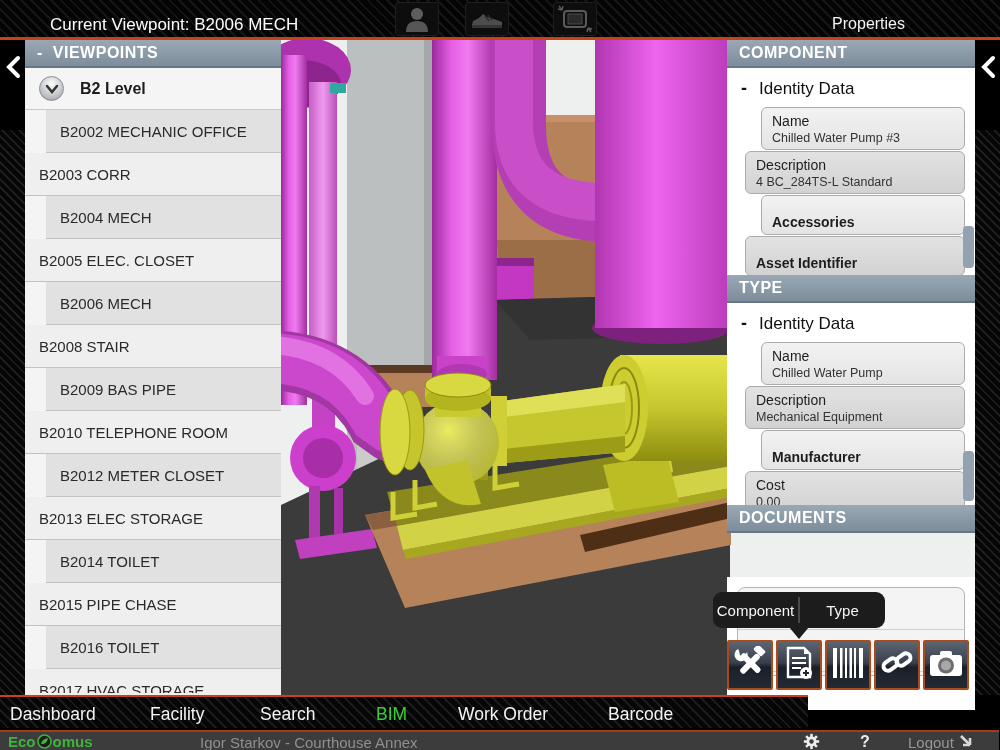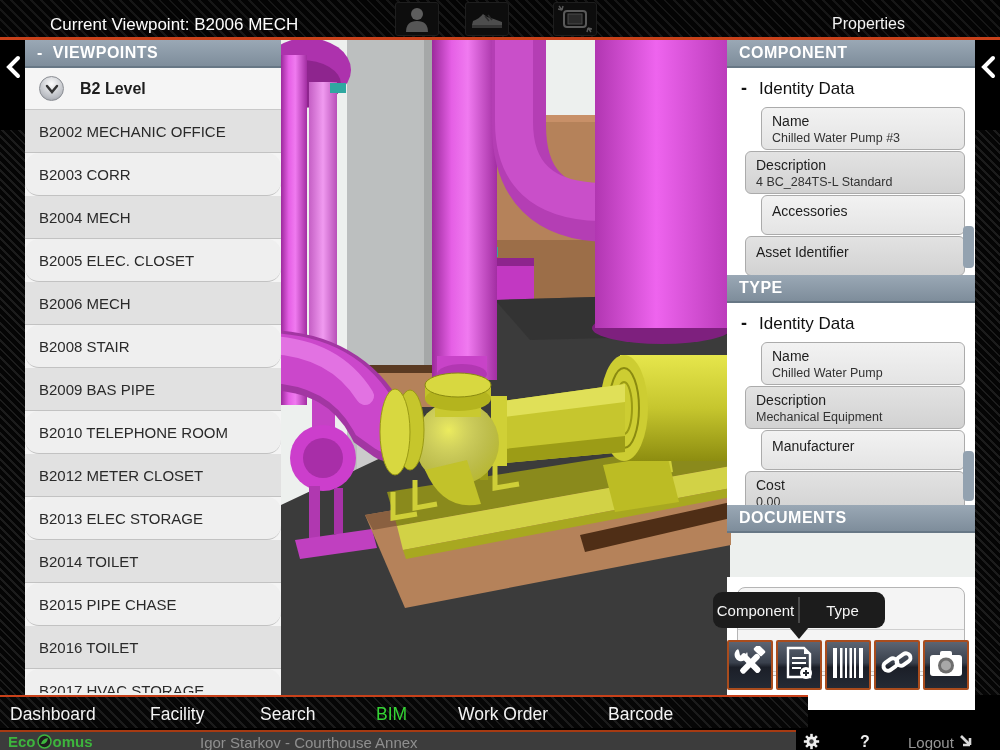--- a/index.html
+++ b/index.html
@@ -32,34 +32,34 @@
   .left-panel { position:absolute; left:25px; top:40px; width:256px; height:653px; background:#f4f4f4; overflow:hidden; }
   .panel-header { height:28px; background:linear-gradient(#9aa8b5,#7e8d9b); border-bottom:2px solid #677785;
     color:#fff; font-weight:bold; font-size:16px; display:flex; align-items:center; padding-left:12px; letter-spacing:.5px; }
   .panel-header .minus { margin-right:10px; font-weight:bold; }
   .vp-group { height:42px; background:#f5f5f5; border-bottom:1px solid #c9c9c9; display:flex; align-items:center; padding-left:14px; }
   .vp-group .circ { width:25px; height:25px; border-radius:50%; background:radial-gradient(circle at 50% 30%,#fdfdfd,#b9bcc2 70%,#8d9096);
     border:1px solid #8a8d93; display:flex; align-items:center; justify-content:center; margin-right:16px; }
   .vp-group .gname { font-size:16px; font-weight:bold; color:#1d1d1d; }
   .vp-row { height:43px; border-bottom:1px solid #c2c2c2; display:flex; align-items:center;
     padding-left:14px; font-size:15px; color:#2a2a2a; }
-  .vp-row.a { background:#e1e1e1; } .vp-row.b { background:#efefef;border-radius:14px; }
+  .vp-row.a { background:#e1e1e1;margin-left:21px; } .vp-row.b { background:#efefef; }
 
   
   .right-panel { position:absolute; left:727px; top:40px; width:248px; height:653px; }
   .rp-section { background:#fff; overflow:hidden; position:relative; }
   .idata-title { display:flex; align-items:center; padding:10px 0 6px 14px; font-size:17px; color:#111; }
   .idata-title .minus { font-weight:bold; margin-right:12px; font-size:18px; }
   .cards { padding:2px 10px 0 10px; }
   .card { border:1px solid #ababab; border-radius:6px; padding:5px 10px 4px 10px; margin-bottom:1px; min-height:40px; }
   .card.light { background:linear-gradient(#f2f2f2,#e4e4e4);margin-left:24px; }
   .card.dark  { background:linear-gradient(#e2e2e2,#d2d2d2);margin-left:8px; }
   .card .lab { font-size:14px; color:#1d1d1d; }
   .card .val { font-size:12.5px; color:#333; margin-top:2px; }
-  .card.empty { display:flex; align-items:flex-start; } .card.empty .lab { margin-top:2px; }
+  .card.empty { display:flex; align-items:flex-end;font-weight:bold; } .card.empty .lab { margin-top:2px; }
   .scroll-thumb { position:absolute; right:1px; width:11px; background:#93a2b0; border-radius:4px; }
 
   .doc-card { margin:10px 10px 0 10px; background:#f4f4f4; border:1px solid #b5b5b5; border-radius:8px; height:89px; overflow:hidden; }
   .doc-row { height:42px; display:flex; align-items:center; padding-left:12px; font-size:14.5px; color:#222;
     border-bottom:1px solid #cfcfcf; }
 
   
   .popup { position:absolute; left:-14px; top:552px; width:172px; height:36px; background:#1c1c1c;
     border-radius:9px; display:flex; align-items:center; z-index:5; }
   .popup .pbtn { flex:1; text-align:center; color:#f5f5f5; font-size:15px; }
@@ -74,21 +74,21 @@
     display:flex; align-items:center; justify-content:center; }
 
   
   .navbar { position:absolute; left:0; top:695px; width:808px; height:33px;
     border-top:2px solid #c8411a;
     background:repeating-linear-gradient(45deg,#060606 0px,#060606 5px,#1b1b1b 5px,#1b1b1b 7px); }
   .nav-item { position:absolute; top:7px; font-size:17.5px; color:#f4f4f4; }
   .nav-item.active { color:#35d435; }
 
   
-  .statusbar { position:absolute; left:0; top:730px; width:796px; height:20px; background:#3c3c3c;
+  .statusbar { position:absolute; left:0; top:730px; width:999px; height:20px; background:#3c3c3c;
     border-top:2px solid #a63a12; }
   .logo { position:absolute; left:8px; top:1px; font-size:15px; font-weight:bold; color:#3db53d; display:flex; align-items:center; }
   .logo .leafd { display:inline-flex; width:15px; height:15px; margin:0 1px; }
   .sb-user { position:absolute; left:200px; top:2px; font-size:15px; color:#8f8f8f; }
   .sb-gear { position:absolute; left:803px; top:1px; }
   .sb-help { position:absolute; left:860px; top:1px; color:#efefef; font-size:16px; font-weight:bold; }
   .sb-logout { position:absolute; left:908px; top:2px; color:#969696; font-size:15px; }
   .sb-arrow { position:absolute; left:958px; top:1px; }
 </style>
 </head>

